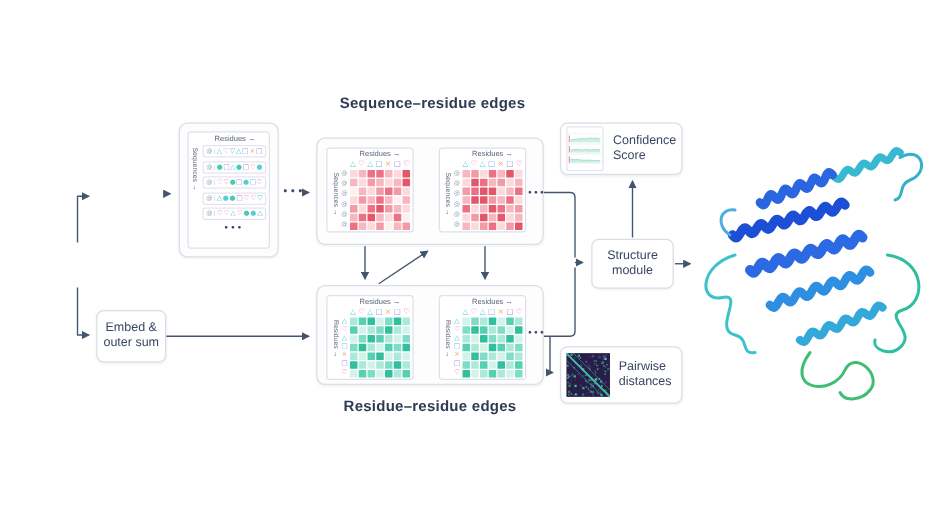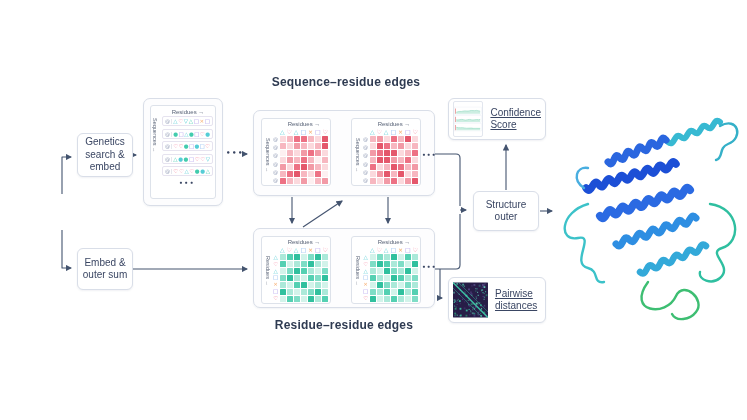--- a/index.html
+++ b/index.html
@@ -46,21 +46,21 @@
   .chip-sep{font-size:5px;color:#c5cad8;margin-right:1px;}
   .chip-g{flex:1;display:flex;justify-content:space-between;font-size:5.5px;line-height:6px;}
   .msa-dots{text-align:center;font-size:6px;font-weight:700;letter-spacing:1.5px;color:#3a4663;
             margin-left:9px;width:50px;font-family:"DejaVu Sans",sans-serif;}
   .msa-vlabel{position:absolute;left:7px;top:12px;font-size:5.5px;color:#5a6478;white-space:nowrap;
               transform:rotate(90deg);transform-origin:left top;line-height:6px;}
   
   .io-box{position:absolute;background:#fff;border:1px solid #d9dee8;border-radius:6px;
           box-shadow:0 1px 2px rgba(40,60,100,.07);display:flex;align-items:center;
           padding:4px;box-sizing:border-box;font-size:10px;line-height:1.2;text-align:left;}
-  .io-label{margin-left:7px;text-decoration:underline;}
+  .io-label{margin-left:7px;}
   .pchip{margin:2px auto 0;width:66px;height:13px;border:1px solid #dfe3ec;border-radius:3px;
          display:flex;align-items:center;justify-content:center;padding:0 3px;box-sizing:border-box;}
   .pchip .chip-g{display:flex;gap:2px;font-size:6px;}
 </style>
 </head>
 <body>
 
 <div id="canvas">
 
   <svg class="abs" style="left:0;top:0;" width="747" height="420" viewBox="0 0 747 420">
@@ -86,23 +86,20 @@
       <path d="M440,269 V298 H442" marker-end="url(#ah)"></path>
       <path d="M506,190 V145" marker-end="url(#ah)"></path>
       <path d="M540,211 H552" marker-end="url(#ah)"></path>
     </g>
   </svg>
 
   <div class="section-title" style="left:258px;top:75px;width:176px;">Sequence–residue edges</div>
   <div class="section-title" style="left:258px;top:318px;width:172px;">Residue–residue edges</div>
 
 
-  <div class="box" style="left:77px;top:133px;width:56px;height:44px;padding:2px;">
-    <span>Genetics search &amp; embed</span>
-  </div>
   <div class="box" style="left:77px;top:248px;width:56px;height:42px;padding:2px;">
     <span>Embed &amp; outer sum</span>
   </div>
 
   <div class="outer-box" style="left:143px;top:98px;width:80px;height:108px;">
     <div class="msa-inner">
       <div class="msa-header">Residues →</div>
       <span class="msa-vlabel">Sequences →</span>
       <div class="msa-rows">
           <div class="msa-chip">
@@ -506,21 +503,21 @@
         <rect x="1" y="1" width="36" height="10" fill="none" stroke="#eceff5" stroke-width=".6"></rect>
         <path d="M3,6 C7,7.5 10,6 14,7 C18,8 22,6.5 26,7.5 C29,8 32,7 35,7.5 V10 H3 Z" fill="#cdeee2"></path>
         <path d="M3,6 C7,7.5 10,6 14,7 C18,8 22,6.5 26,7.5 C29,8 32,7 35,7.5" fill="none" stroke="#8fd8c0" stroke-width=".8"></path>
         <line x1="2" y1="3" x2="2" y2="10" stroke="#e07878" stroke-width=".9"></line>
       </g>
     </svg>
     <div class="io-label" style="width:52px;">Confidence Score</div>
   </div>
 
   <div class="box" style="left:473px;top:191px;width:66px;height:40px;padding:2px;">
-    <span>Structure outer</span>
+    <span>Structure module</span>
   </div>
 
   <div class="io-box" style="left:448px;top:277px;width:98px;height:46px;">
     <svg id="pair-mx" width="38" height="38" viewBox="0 0 38 38" style="border-radius:2px;">
       <rect width="38" height="38" fill="#271d47"></rect>
     <rect x="34.8" y="9.4" width="1.2" height="1.2" fill="#3ec9a7" opacity="0.86"></rect>
         <rect x="1.6" y="35.5" width="1.2" height="1.2" fill="#6ad6c0" opacity="0.58"></rect>
         <rect x="0.6" y="21.1" width="1.2" height="1.2" fill="#463a78" opacity="0.48"></rect>
         <rect x="7.1" y="3.2" width="1.2" height="1.2" fill="#2f8f72" opacity="0.44"></rect>
         <rect x="20.4" y="32.4" width="2" height="2" fill="#6ad6c0" opacity="0.49"></rect>

